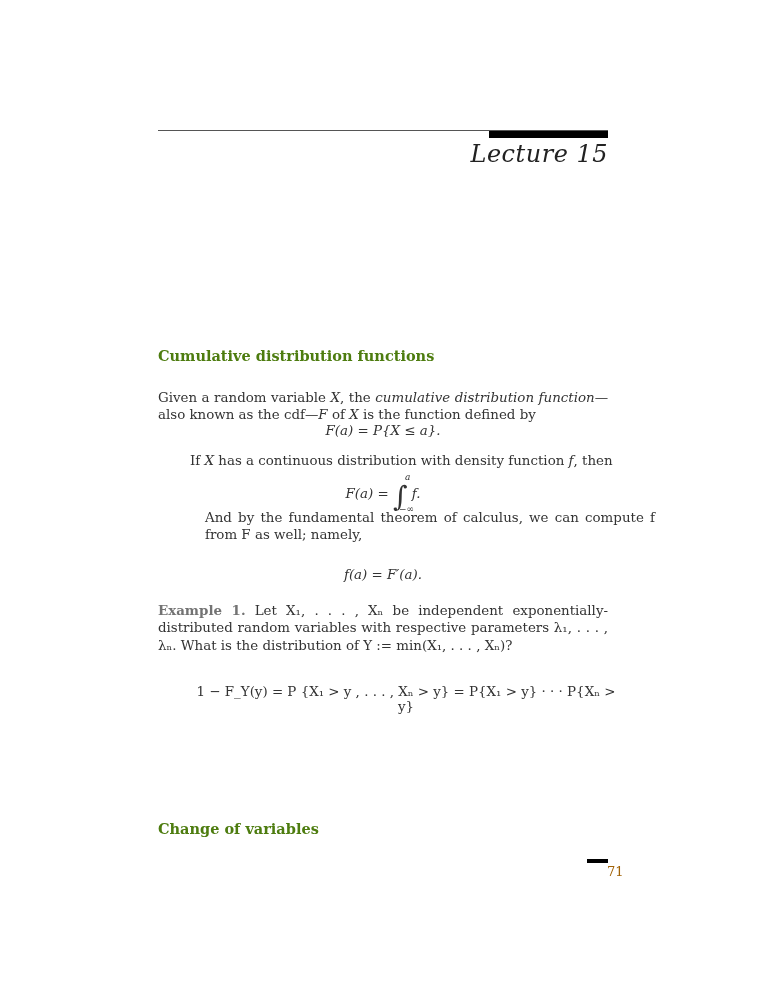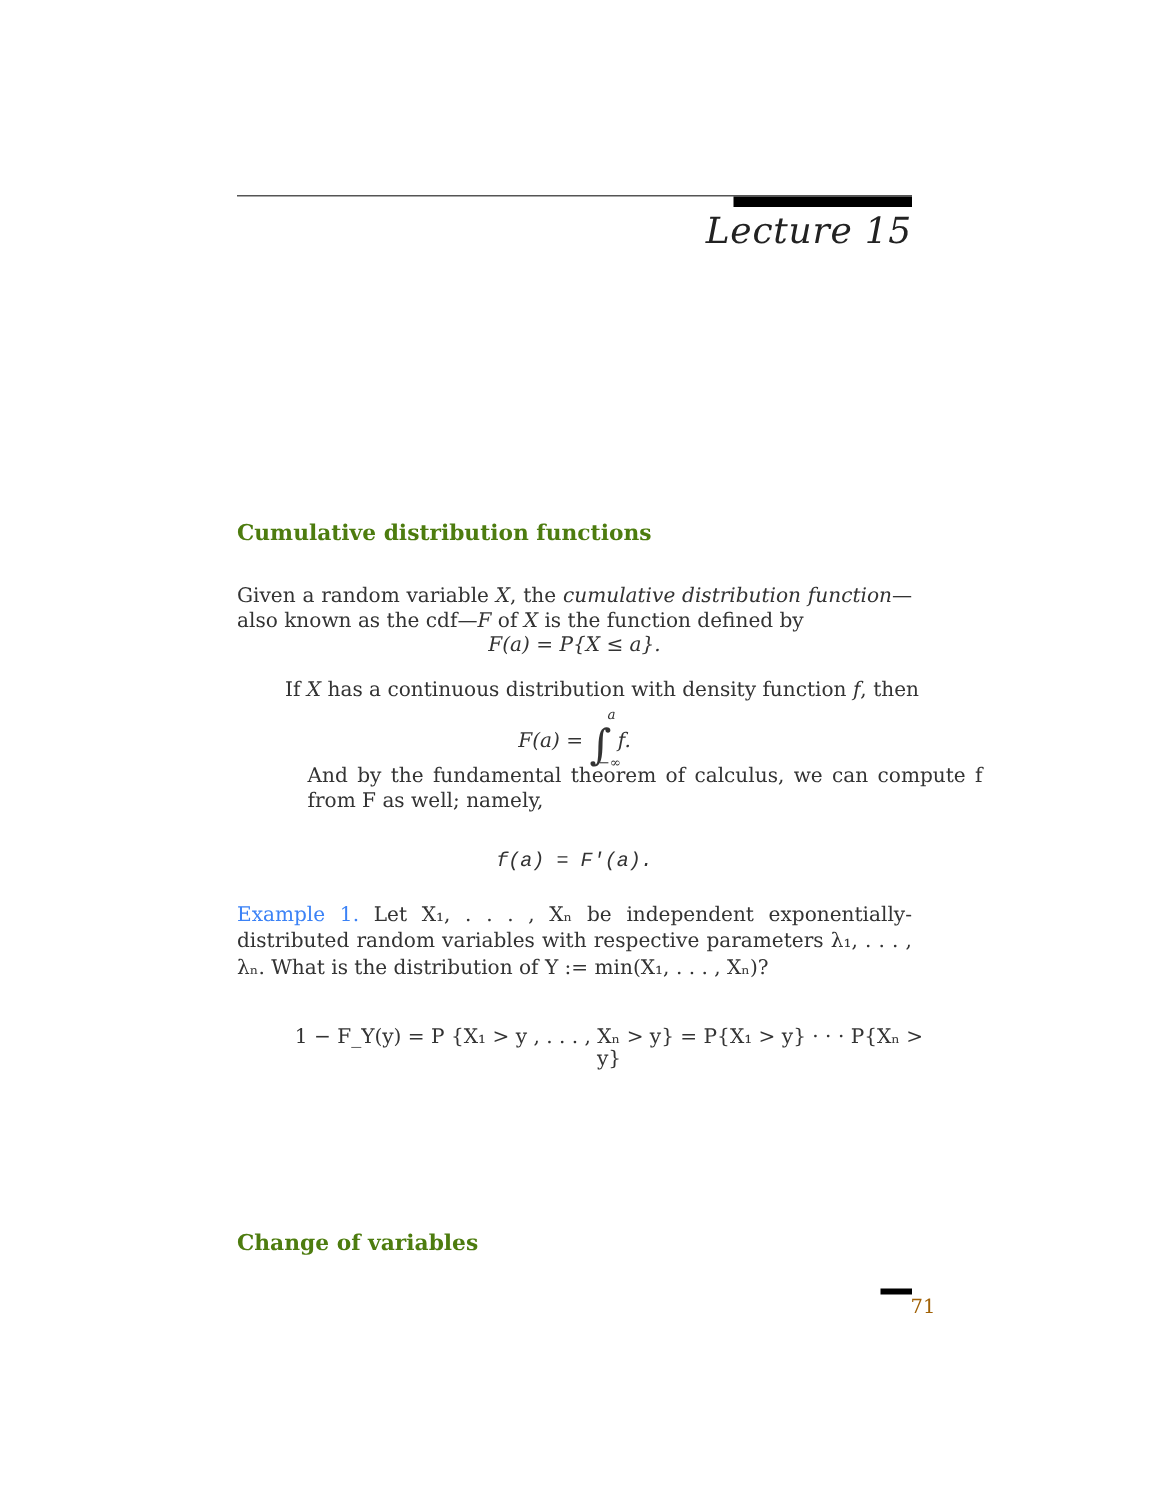--- a/index.html
+++ b/index.html
@@ -7,21 +7,21 @@
          font-family: "DejaVu Serif", "Liberation Serif", serif; color: #333333; }
   .page { position: absolute; left: 0; top: 0; width: 768px; height: 994px; }
   .rule { position: absolute; left: 158px; top: 130px; width: 450px; height: 1px; background: #555; }
   .bar { position: absolute; left: 489px; top: 131px; width: 119px; height: 7px; background: #000; }
   .lecture { position: absolute; right: 160px; top: 140px; font-family: "DejaVu Serif", serif;
              font-style: italic; font-size: 24px; color: #222; letter-spacing: 0.5px; }
   .section-title { position: absolute; left: 158px; font-weight: bold; font-size: 14.5px; color: #4d7c0f; }
   .para { position: absolute; left: 158px; width: 450px; text-align: justify; font-size: 13.4px; line-height: 17.3px; }
   .eq { position: absolute; left: 158px; width: 450px; text-align: center; font-size: 13.4px; }
   i, .m { font-style: italic; }
-  .bold { font-weight: normal; color: #3b82f6; }
+  .bold { font-weight: bold; color: #737373; }
   .int { font-size: 28px; vertical-align: -8px; font-style: normal; }
   .int-wrap { display: inline-block; position: relative; }
   .lim-up { position: absolute; left: 12px; top: -8px; font-size: 9px; font-style: italic; }
   .lim-lo { position: absolute; left: 6px; top: 24px; font-size: 9px; }
   .pagenum-bar { position: absolute; left: 587px; top: 859px; width: 21px; height: 4px; background: #000; }
   .pagenum { position: absolute; left: 607px; top: 864px; font-size: 13px; color: #a16207; }
   .indent { text-indent: 23px; }
 </style>
 </head>
 <body>
@@ -43,21 +43,21 @@
   <div class="para" style="top:452px;margin-left:32px;">
     <span>If </span><i>X</i><span> has a continuous distribution with density function </span><i>f</i><span>, then</span>
   </div>
 
   <div class="eq" style="top:480px;">
     <i>F(a) = </i><span class="int-wrap"><span class="int">∫</span><span class="lim-up">a</span><span class="lim-lo">−∞</span></span><i> f.</i>
   </div>
 
   <div class="para" style="top:509px;margin-left:47px;">And by the fundamental theorem of calculus, we can compute f from F as well; namely,</div>
 
-  <div class="eq m" style="top:567px;font-family:Liberation Mono, monospace;">f(a) = F′(a).</div>
+  <div class="eq m" style="top:567px;">f(a) = F′(a).</div>
 
   <div class="para" style="top:602px;">
     <span class="bold">Example 1.</span><span> Let X₁, . . . , Xₙ be independent exponentially-distributed random variables with respective parameters λ₁, . . . , λₙ. What is the distribution of Y := min(X₁, . . . , Xₙ)?</span>
   </div>
 
 
   <div class="eq" style="top:684px; text-align:center; padding-left:38px; width:420px;">1 − F_Y(y) = P {X₁ &gt; y , . . . , Xₙ &gt; y} = P{X₁ &gt; y} · · · P{Xₙ &gt; y}</div>
 
 
   <div class="section-title" style="top:820px;">Change of variables</div>

